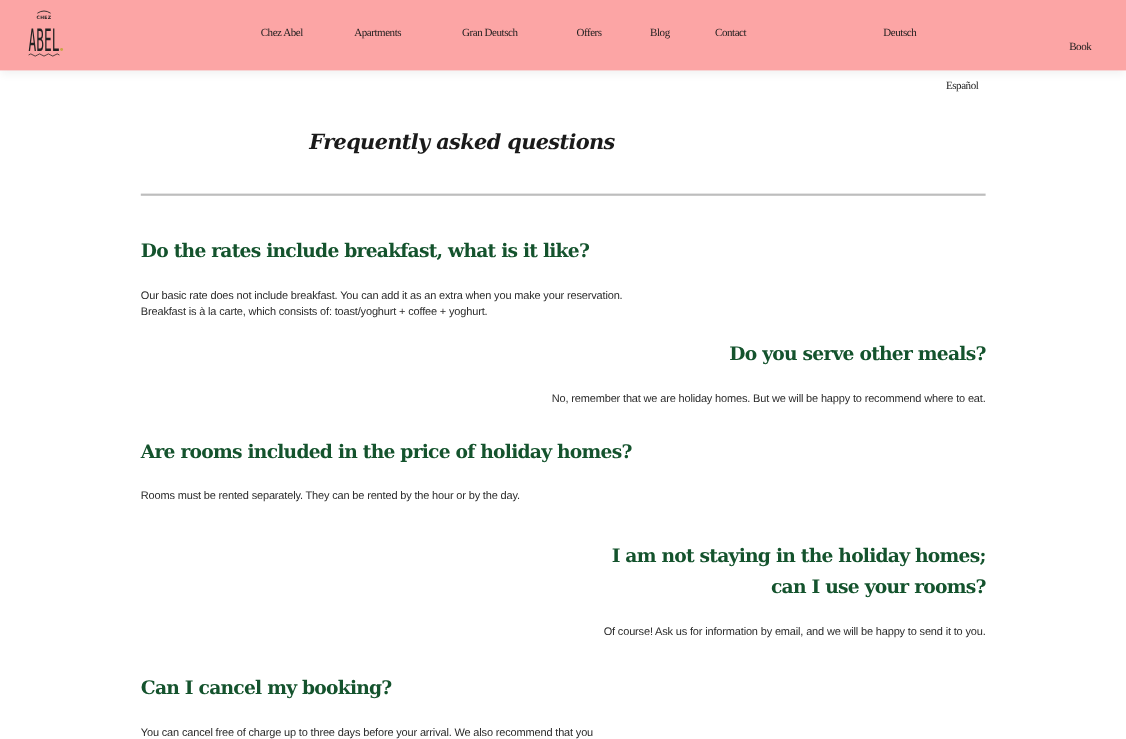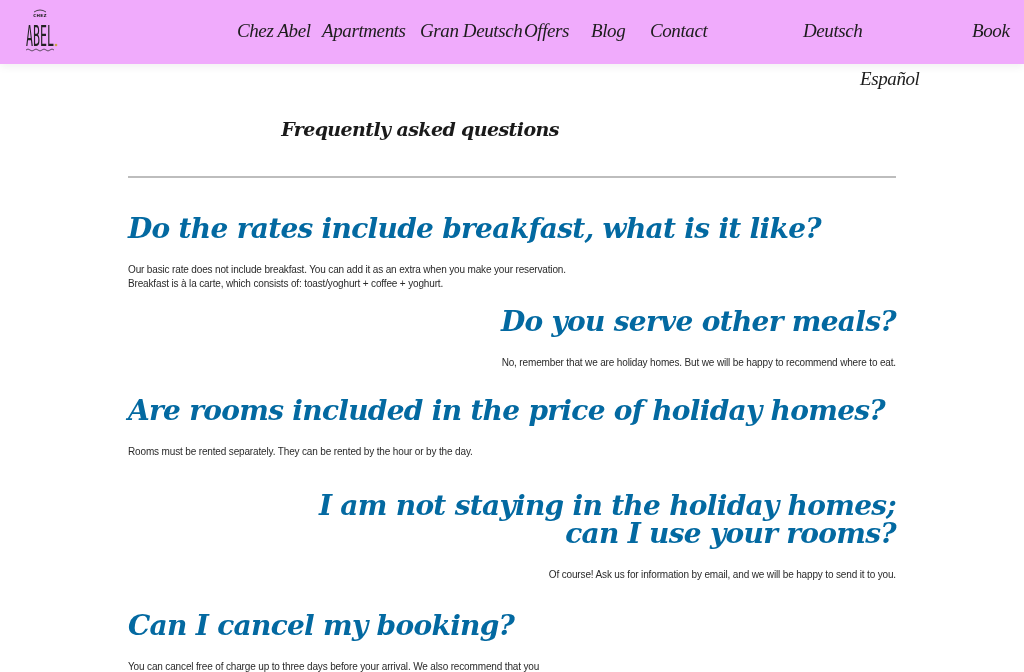--- a/index.html
+++ b/index.html
@@ -1,48 +1,48 @@
 <!DOCTYPE html>
 <html><head>
 <meta charset="utf-8">
 <style>
   * { box-sizing: border-box; margin: 0; padding: 0; }
   html, body { width: 1024px; height: 672px; overflow: hidden; background: #ffffff; }
   body { font-family: "DejaVu Serif", serif; color: #1a1a1a; position: relative; }
 
   .header {
     position: absolute; top: 0; left: 0; width: 1024px; height: 64px;
-    background: #f0abfc;
+    background: #fca5a5;
     box-shadow: 0 3px 8px rgba(0,0,0,0.06);
     z-index: 2;
   }
   .logo { position: absolute; left: 22px; top: 8px; width: 40px; height: 46px; display: block; }
   .logo svg { width: 40px; height: 46px; display: block; }
 
   .nav-link {
     position: absolute; top: 22px;
-    font-family: "Liberation Serif", serif; font-style: italic;
-    font-size: 19px; letter-spacing: -0.4px; color: #1d1d1d;
+    font-family: "Liberation Serif", serif; 
+    font-size: 10px; letter-spacing: -0.4px; color: #1d1d1d;
     text-decoration: none; white-space: nowrap; line-height: 18px;
   }
 
   .faq-title {
     position: absolute; top: 115px; left: 0; width: 840px; text-align: center;
     font-family: "DejaVu Serif", serif; font-style: italic; font-weight: bold;
     font-size: 19px; letter-spacing: -0.6px; color: #1a1a1a; line-height: 28px;
   }
   .divider {
     position: absolute; top: 176px; left: 128px; width: 768px; height: 2px;
     background: #bdbdbd;
   }
 
   .q {
     position: absolute;
-    font-family: "DejaVu Serif", serif; font-style: italic; font-weight: bold;
-    font-size: 28px; letter-spacing: -0.7px; color: #0369a1; line-height: 28px;
+    font-family: "DejaVu Serif", serif; font-weight: bold;
+    font-size: 17px; letter-spacing: -0.7px; color: #14532d; line-height: 28px;
     white-space: nowrap;
   }
   .q.right { right: 128px; text-align: right; }
   .q.left { left: 128px; text-align: left; }
 
   .a {
     position: absolute;
     font-family: Liberation Sans, sans-serif;
     font-size: 10px; letter-spacing: -0.15px; color: #2a2a2a; line-height: 14px;
     white-space: nowrap;
@@ -67,21 +67,21 @@
   <a class="nav-link" style="left:237px;">Chez Abel</a>
   <a class="nav-link" style="left:322px;">Apartments</a>
   <a class="nav-link" style="left:420px;">Gran Deutsch</a>
   <a class="nav-link" style="left:524px;">Offers</a>
   <a class="nav-link" style="left:591px;">Blog</a>
   <a class="nav-link" style="left:650px;">Contact</a>
 
   <a class="nav-link" style="left:803px;">Deutsch</a>
   <a class="nav-link" style="left:860px;margin-top:48px;">Español</a>
 
-  <a class="nav-link" style="left:972px;">Book</a>
+  <a class="nav-link" style="left:972px;margin-top:12px;">Book</a>
 </header>
 
 <main>
   <h1 class="faq-title">Frequently asked questions</h1>
   <div class="divider"></div>
 
   <h2 class="q left" style="top:215px;">Do the rates include breakfast, what is it like?</h2>
   <p class="a left" style="top:263px;">Our basic rate does not include breakfast. You can add it as an extra when you make your reservation.</p>
   <p class="a left" style="top:277px;">Breakfast is à la carte, which consists of: toast/yoghurt + coffee + yoghurt.</p>
 

